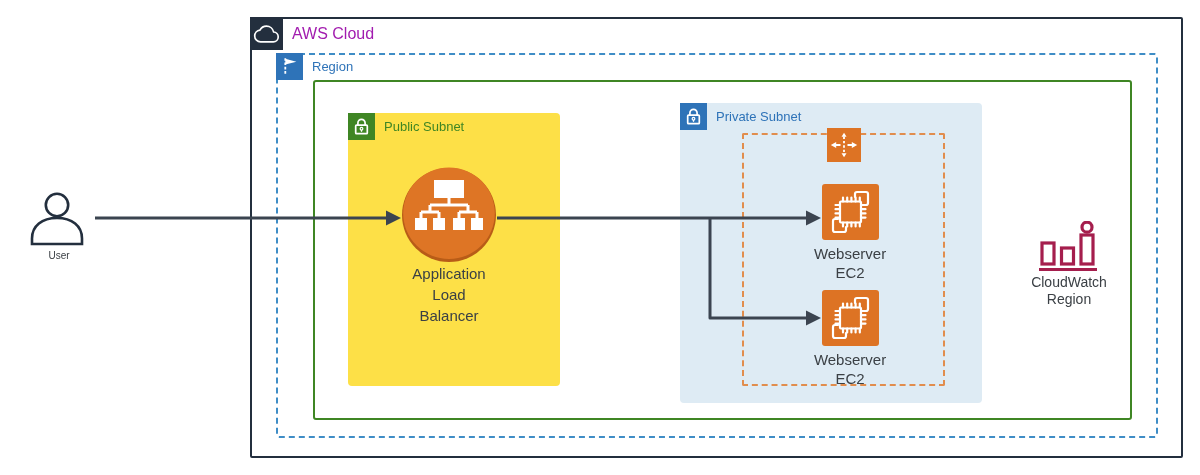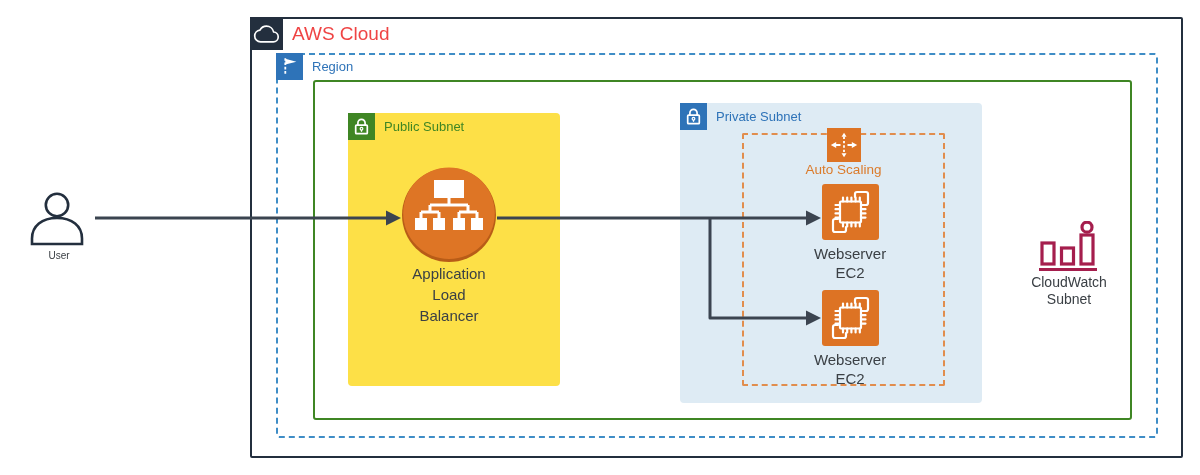--- a/index.html
+++ b/index.html
@@ -12,21 +12,21 @@
   .region{left:24px;top:34px;width:882px;height:385px;border:2px dashed #3F8DC6;border-radius:3px;}
   .vpc{left:35px;top:25px;width:819px;height:340px;border:2px solid #3F8624;border-radius:3px;}
   .public-subnet{left:33px;top:31px;width:212px;height:273px;background:#fde047;border-radius:4px;}
   .private-subnet{left:365px;top:21px;width:302px;height:300px;background:#DEEBF4;border-radius:4px;}
   .as-group{left:62px;top:30px;width:203px;height:253px;border:2px dashed #E18D4D;border-radius:2px;}
   .hdr{position:absolute;display:flex;align-items:center;white-space:nowrap;}
   .hdr.corner{left:-2px;top:-2px;}
   .hdr.flush{left:0;top:0;}
   .hdr svg{display:block;flex:0 0 auto;}
   .htitle{margin-left:9px;font-size:13px;}
-  .htitle.dark{color:#ef4444;font-size:19px;}
+  .htitle.dark{color:#a21caf;font-size:16px;}
   .htitle.blue{color:#2E73B8;}
   .htitle.green{color:#3F8624;}
   .node-label{position:absolute;text-align:center;color:#3B4045;}
   .lbl-user{left:20px;top:250px;width:78px;font-size:10px;}
   .lbl-alb{left:55px;top:150px;width:92px;font-size:15px;line-height:21px;}
   .lbl-ec2{width:100px;font-size:15px;line-height:19px;}
   .lbl-cw{left:702px;top:192px;width:104px;font-size:14px;line-height:17px;}
   .lbl-as{left:0;top:27px;width:100%;text-align:center;color:#DB7B2B;font-size:13.5px;}
   .icon-abs{position:absolute;}
   .arrows{position:absolute;left:0;top:0;z-index:30;pointer-events:none;}
@@ -118,21 +118,20 @@
             <svg class="icon-abs" style="left:50%;margin-left:-17px;top:-7px;" width="34" height="34" viewBox="0 0 34 34">
               <rect width="34" height="34" fill="#DD7324"></rect>
               <path d="M17 8.5v17" stroke="#ffffff" stroke-width="1.8" stroke-dasharray="2.4 2" fill="none"></path>
               <path d="M13.5 17H8" stroke="#ffffff" stroke-width="2" fill="none"></path>
               <polygon points="9.2,13.9 3.8,17 9.2,20.1" fill="#ffffff"></polygon>
               <path d="M20.5 17H26" stroke="#ffffff" stroke-width="2" fill="none"></path>
               <polygon points="24.8,13.9 30.2,17 24.8,20.1" fill="#ffffff"></polygon>
               <polygon points="14.5,8.8 17,4.8 19.5,8.8" fill="#ffffff"></polygon>
               <polygon points="14.5,25.2 17,29.2 19.5,25.2" fill="#ffffff"></polygon>
             </svg>
-            <div class="node-label lbl-as">Auto Scaling</div>
 
             <div>
               <svg class="icon-abs" style="left:78px;top:49px;" width="57" height="56" viewBox="0 0 57 56">
                 <rect width="57" height="56" rx="3" fill="#DD7324"></rect>
                 <g stroke="#ffffff" stroke-width="2.2" fill="none" stroke-linecap="round">
                   <rect x="18" y="17.5" width="21" height="21" rx="1"></rect>
                   <path d="M21 13.5v4M25.2 13.5v4M29.4 13.5v4M33.6 13.5v4M37.8 13.5v4"></path>
                   <path d="M21 38.5v4M25.2 38.5v4M29.4 38.5v4M33.6 38.5v4M37.8 38.5v4"></path>
                   <path d="M13.5 21h4.5M13.5 25.2h4.5M13.5 29.4h4.5M13.5 33.6h4.5"></path>
                   <path d="M39 21h4.5M39 25.2h4.5M39 29.4h4.5M39 33.6h4.5"></path>
@@ -164,21 +163,21 @@
         <div>
           <svg class="icon-abs" style="left:722px;top:139px;" width="64" height="52" viewBox="0 0 64 52">
             <g stroke="#A51E4D" stroke-width="3.2" fill="none">
               <rect x="5" y="22" width="12" height="21"></rect>
               <rect x="24.5" y="27" width="12" height="16"></rect>
               <rect x="44" y="14" width="12" height="29"></rect>
               <circle cx="50" cy="6.2" r="5"></circle>
             </g>
             <path d="M2 48.5h58" stroke="#A51E4D" stroke-width="3"></path>
           </svg>
-          <div class="node-label lbl-cw">CloudWatch Subnet</div>
+          <div class="node-label lbl-cw">CloudWatch Region</div>
         </div>
 
       </div>
     </div>
   </div>
 
   <svg class="arrows" width="1200" height="475" viewBox="0 0 1200 475">
     <g stroke="#3B4450" stroke-width="3" fill="none" stroke-linejoin="round">
       <path d="M95 218H387"></path>
       <path d="M497 218H806"></path>

